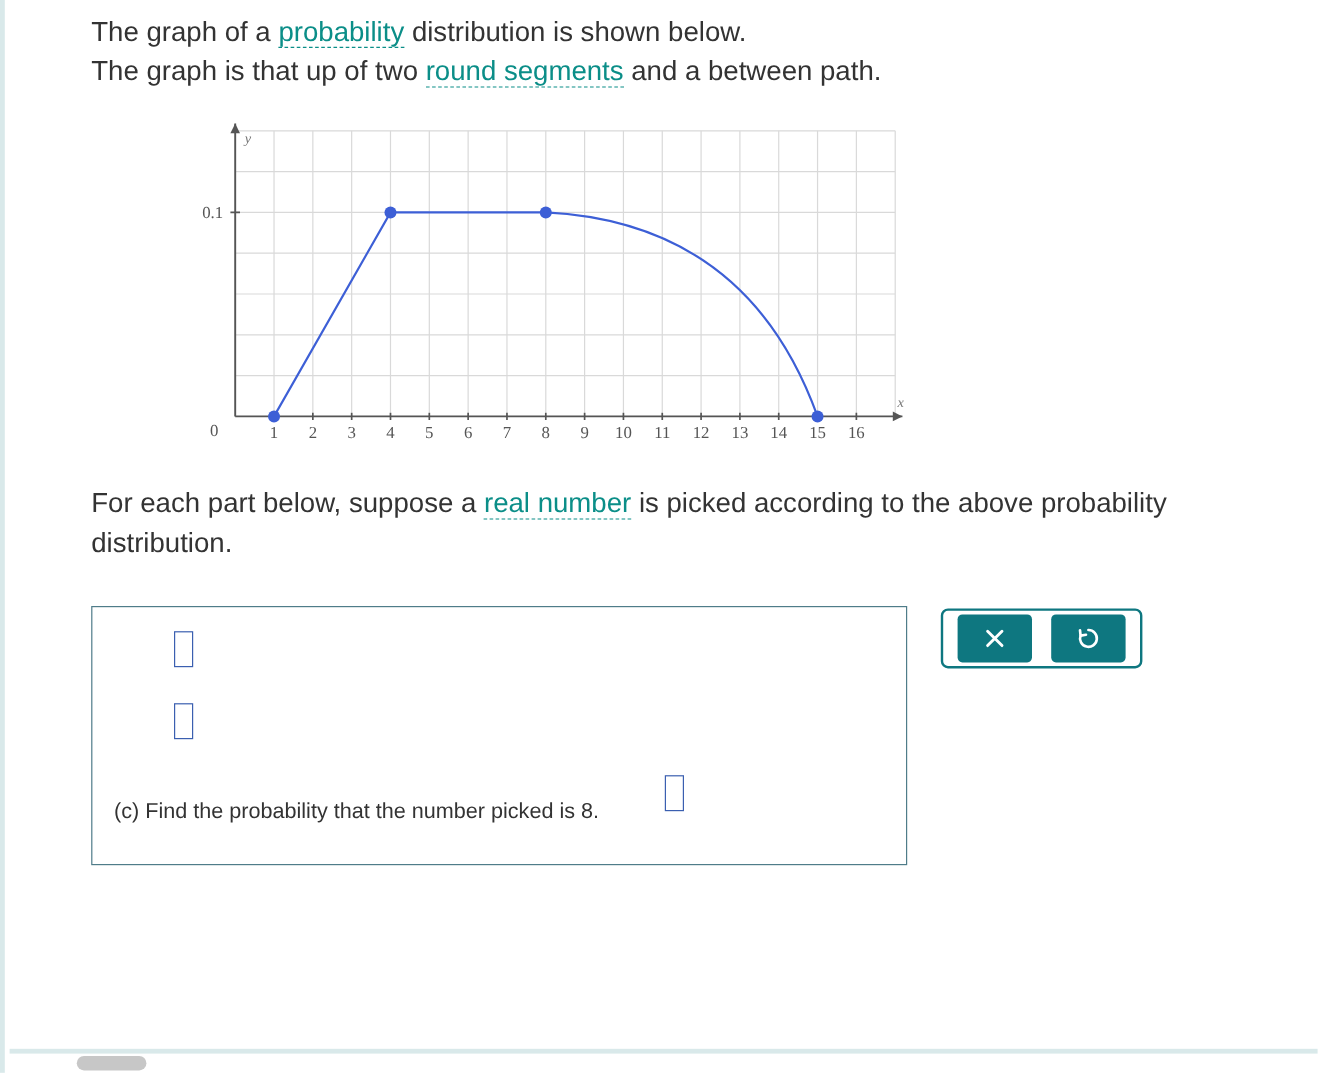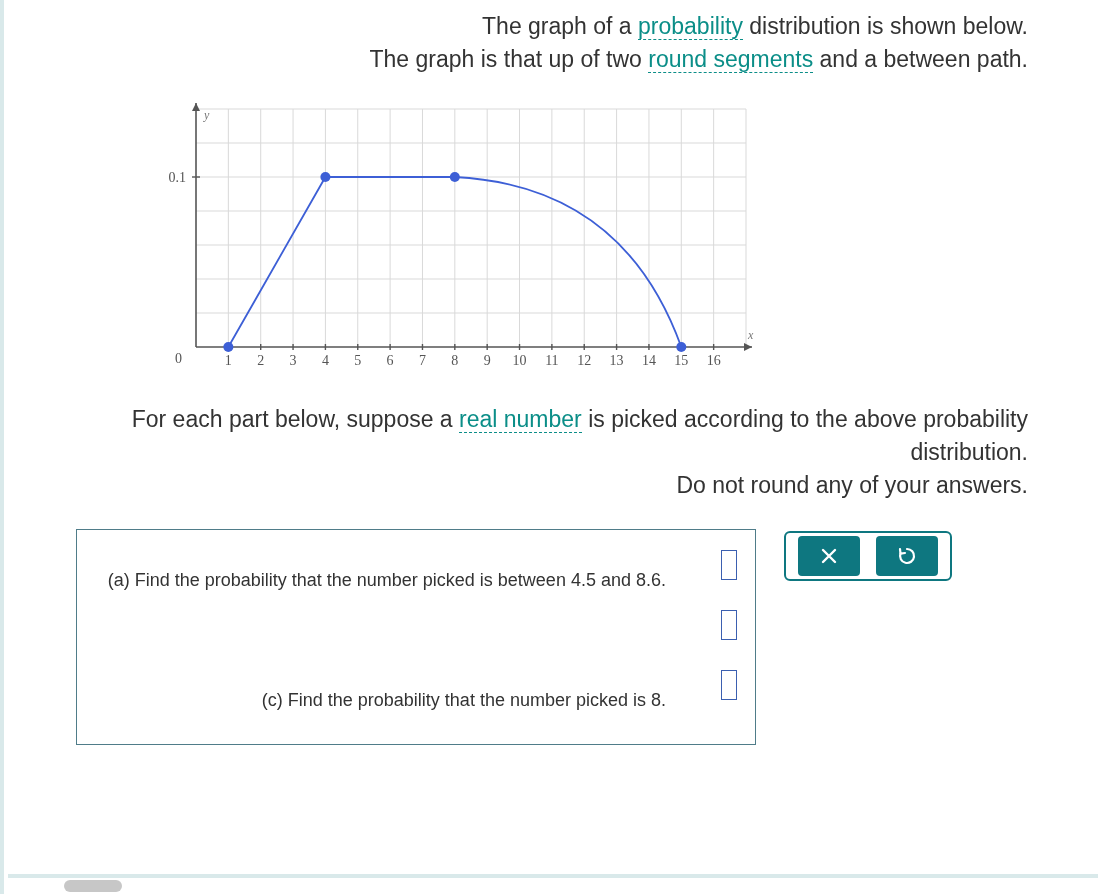--- a/index.html
+++ b/index.html
@@ -9,21 +9,20 @@
     background: #fff;
     color: #333;
   }
   .page {
     width: 1098px;
     height: 894px;
     box-sizing: border-box;
     padding: 10px 0 16px 0;
     border-left: 4px solid #d9e9ea;
     position: relative;
-    text-align: right;
   }
   .content {
     padding: 0 70px 0 72px;
   }
   .intro {
     font-size: 23px;
     line-height: 1.45;
     color: #333;
   }
   .link {
@@ -35,21 +34,21 @@
   .chart-wrap {
     margin: 18px 0 18px 50px;
   }
   .chart-svg {
     display: block;
   }
   .instructions {
     font-size: 23px;
     line-height: 1.45;
     margin-top: 10px;
-    margin-bottom: 26px;
+    margin-bottom: 36px;
   }
   .row {
     display: flex;
     align-items: flex-start;
     gap: 28px;
   }
   .qbox {
     border: 1px solid #4f7c89;
     padding: 14px 18px 18px 18px;
     width: 680px;
@@ -194,27 +193,25 @@
           <path d="M 102.35294117647058 252 L 199.41176470588235 82 L 328.8235294117647 82 Q 497.0588235294117 90.50000000000003 555.2941176470588 252 " stroke="#3d5fd6" stroke-width="1.8" fill="none"></path>
           <circle cx="102.35294117647058" cy="252" r="5" fill="#3d5fd6"></circle>
           <circle cx="199.41176470588235" cy="82" r="5" fill="#3d5fd6"></circle>
           <circle cx="328.8235294117647" cy="82" r="5" fill="#3d5fd6"></circle>
           <circle cx="555.2941176470588" cy="252" r="5" fill="#3d5fd6"></circle>
         </svg>
     </div>
 
     <div class="instructions">
       <span>For each part below, suppose a </span><a class="link">real number</a><span> is picked according to the above probability distribution.</span><br>
-      <span>Do not round any of your answers.</span>
     </div>
 
     <div class="row">
       <div class="qbox">
         <div class="qpart">
-          <span>(a) Find the probability that the number picked is between 4.5 and 8.6.</span>
           <div class="answer-input"></div>
         </div>
         <div class="qpart">
           <div class="answer-input"></div>
         </div>
         <div class="qpart">
           <span>(c) Find the probability that the number picked is 8.</span>
           <div class="answer-input"></div>
         </div>
       </div>

